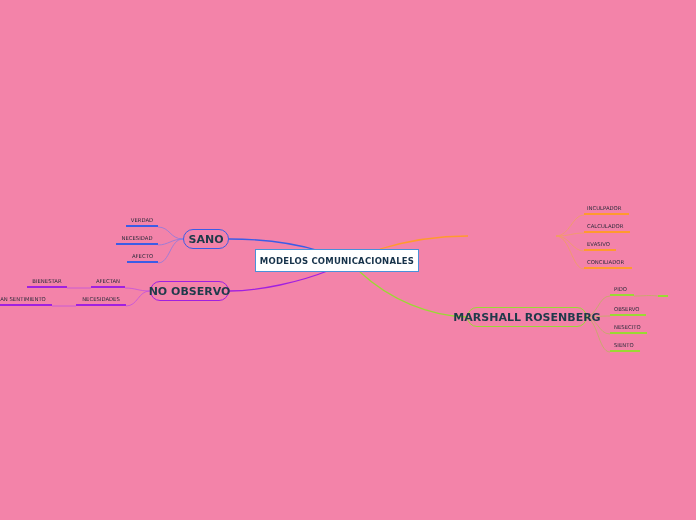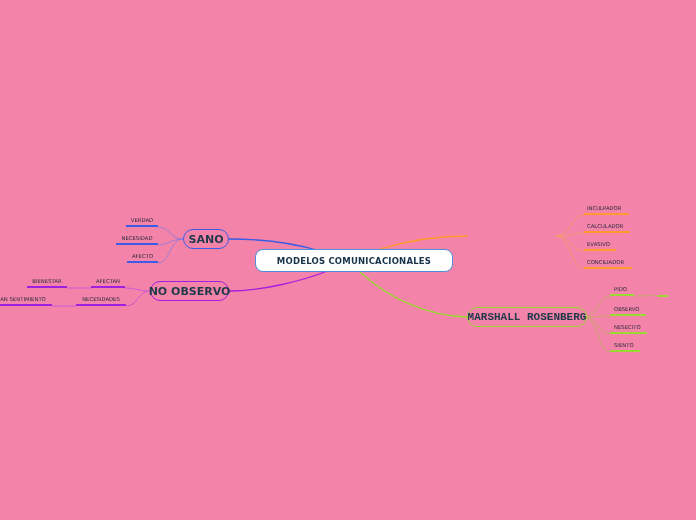--- a/index.html
+++ b/index.html
@@ -29,24 +29,24 @@
       display: flex;
       align-items: center;
       justify-content: center;
       font-weight: bold;
       color: #1e3a4a;
       white-space: nowrap;
       cursor: pointer;
     }
     .root {
       left: 255px; top: 249px;
-      width: 198px; height: 23px;
+      width: 164px; height: 23px;
       background: #ffffff;
       border: 1.5px solid #4a90d9;
-      border-radius: 8px;
+      border-radius: 0;
       font-size: 8.5px;
       color: #16324a;
       letter-spacing: 0.2px;
     }
     .main {
       height: 20px;
       border-radius: 10px;
       font-size: 11px;
       background: transparent;
       border: 1.3px solid;
@@ -153,21 +153,21 @@
   </div>
   <div class="leaf" style="left:584px; top:241px; width:32px; text-align:left; padding-left:3px;">
     <span>EVASIVO</span>
     <div class="underline" style="background:#ff9a2e;"></div>
   </div>
   <div class="leaf" style="left:584px; top:259px; width:48px; text-align:left; padding-left:3px;">
     <span>CONCILIADOR</span>
     <div class="underline" style="background:#ff9a2e;"></div>
   </div>
 
-  <div class="node main" style="left:467px; top:307px; width:120px; border-color:#9ad934;font-family:Liberation Mono, monospace;">
+  <div class="node main" style="left:467px; top:307px; width:120px; border-color:#9ad934;">
     <span>MARSHALL ROSENBERG</span>
   </div>
   <div class="leaf" style="left:610px; top:286px; width:24px; text-align:left; padding-left:4px;">
     <span>PIDO</span>
     <div class="underline" style="background:#9ad934;"></div>
   </div>
   <div style="position:absolute; left:658px; top:295px; width:10px; height:2px; background:#9ad934;"></div>
   <div class="leaf" style="left:610px; top:306px; width:36px; text-align:left; padding-left:4px;">
     <span>OBSERVO</span>
     <div class="underline" style="background:#9ad934;"></div>

